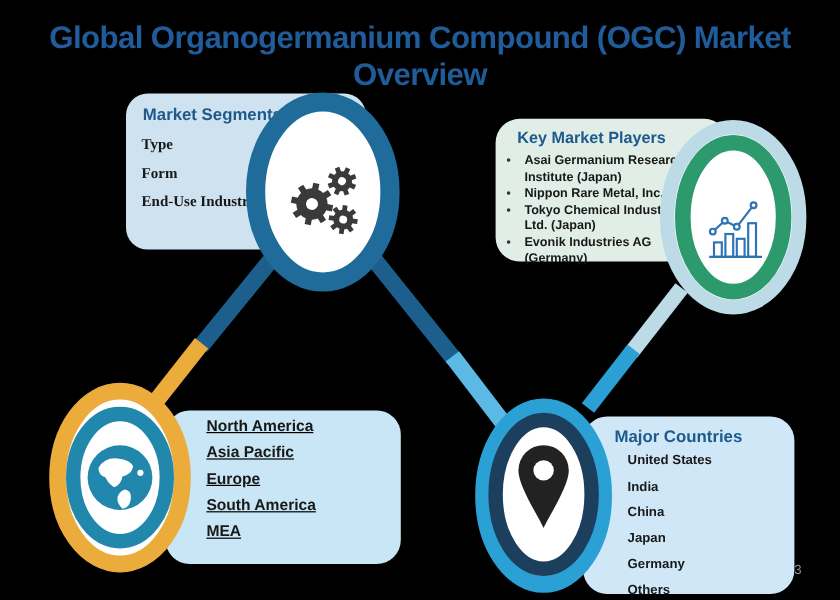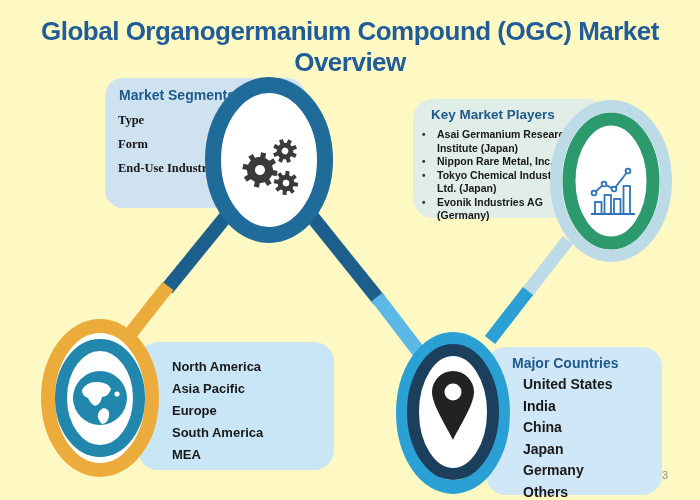--- a/index.html
+++ b/index.html
@@ -1,17 +1,17 @@
 <!DOCTYPE html>
 <html><head>
 <meta charset="utf-8">
 <style>
   html,body { margin:0; padding:0; background:#fff; }
   .slide {
-    position:relative; width:700px; height:500px; background:#fef9c3;
+    position:relative; width:700px; height:500px; background:#000000;
     font-family:"Liberation Sans", sans-serif; overflow:hidden;
   }
   .title {
     position:absolute; top:16px; left:0; right:0; text-align:center;
     font-size:26px; font-weight:bold; letter-spacing:-0.5px; color:#1f5c99;
   }
   .box { position:absolute; }
   .box h2 { margin:0; font-weight:bold; color:#1e5a8c; }
   .items div { font-weight:bold; color:#181818; }
 
@@ -25,28 +25,28 @@
   .kmp { left:413px; top:99px; width:194px; height:119px; background:#e0eee7; border-radius:20px; }
   .kmp h2 { padding:8px 0 0 18px; font-size:13.5px; }
   .kmp ul { list-style:none; margin:6px 0 0 0; padding:0 10px 0 0; }
   .kmp li { position:relative; padding-left:24px; font-size:10.5px; font-weight:bold;
             line-height:13.5px; color:#181818; }
   .kmp li::before { content:"\2022"; position:absolute; left:9px; top:0; font-size:10px; color:#333; }
 
   
   .rg { left:138px; top:342px; width:196px; height:128px; background:#c9e6f6; border-radius:20px; }
   .rg h2 { padding:8px 0 0 37px; font-size:14.5px; }
-  .rg .items { margin:14px 0 0 34px; }
+  .rg .items { margin:2px 0 0 34px;text-decoration:underline; }
   .rg .items div { font-size:13px; line-height:22px; }
 
   
   .mc { left:486px; top:347px; width:176px; height:148px; background:#cfe7f7; border-radius:20px; }
   .mc h2 { padding:8px 0 0 26px; font-size:14px; }
   .mc .items { margin:3px 0 0 37px; }
-  .mc .items div { font-size:14px; line-height:21.5px; }
+  .mc .items div { font-size:11px; line-height:21.5px; }
 
   .art { position:absolute; left:0; top:0; width:700px; height:500px; pointer-events:none; }
   .page-num { position:absolute; top:469px; right:32px; font-size:11px; color:#8f8f8f; }
 </style>
 </head>
 <body>
 
 <div class="slide">
 
   <div class="title">Global Organogermanium Compound (OGC) Market Overview</div>

